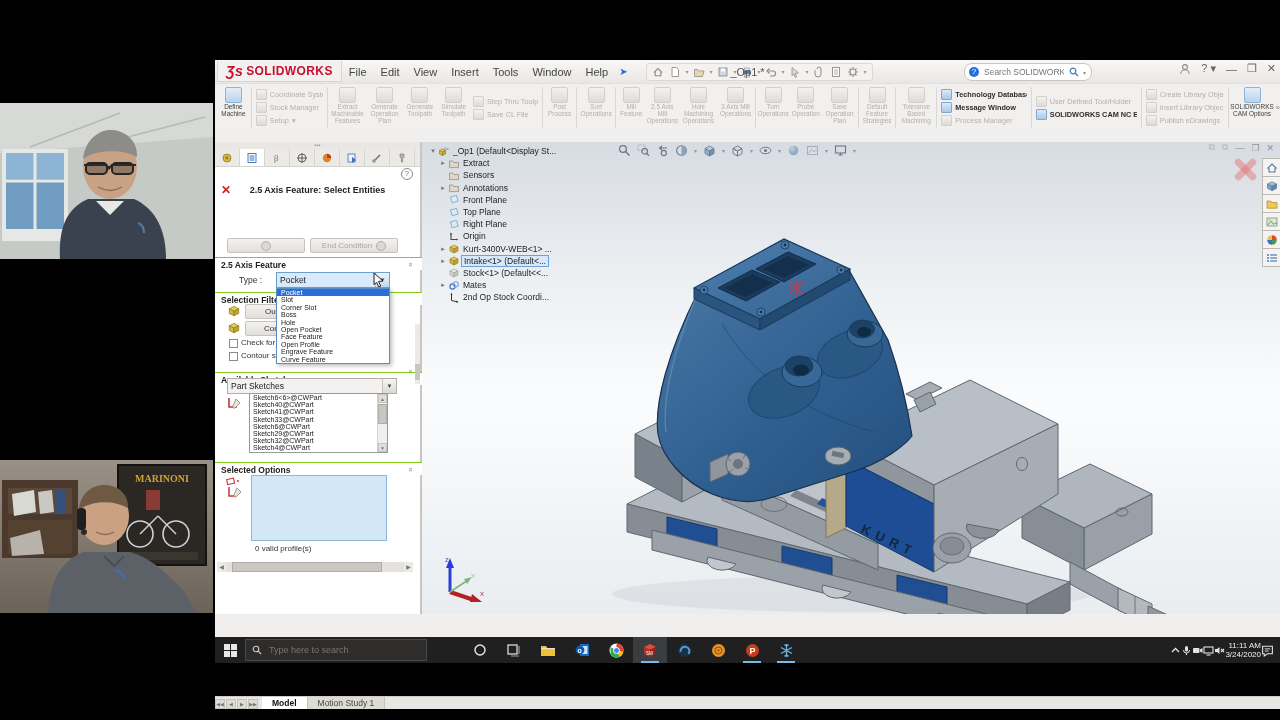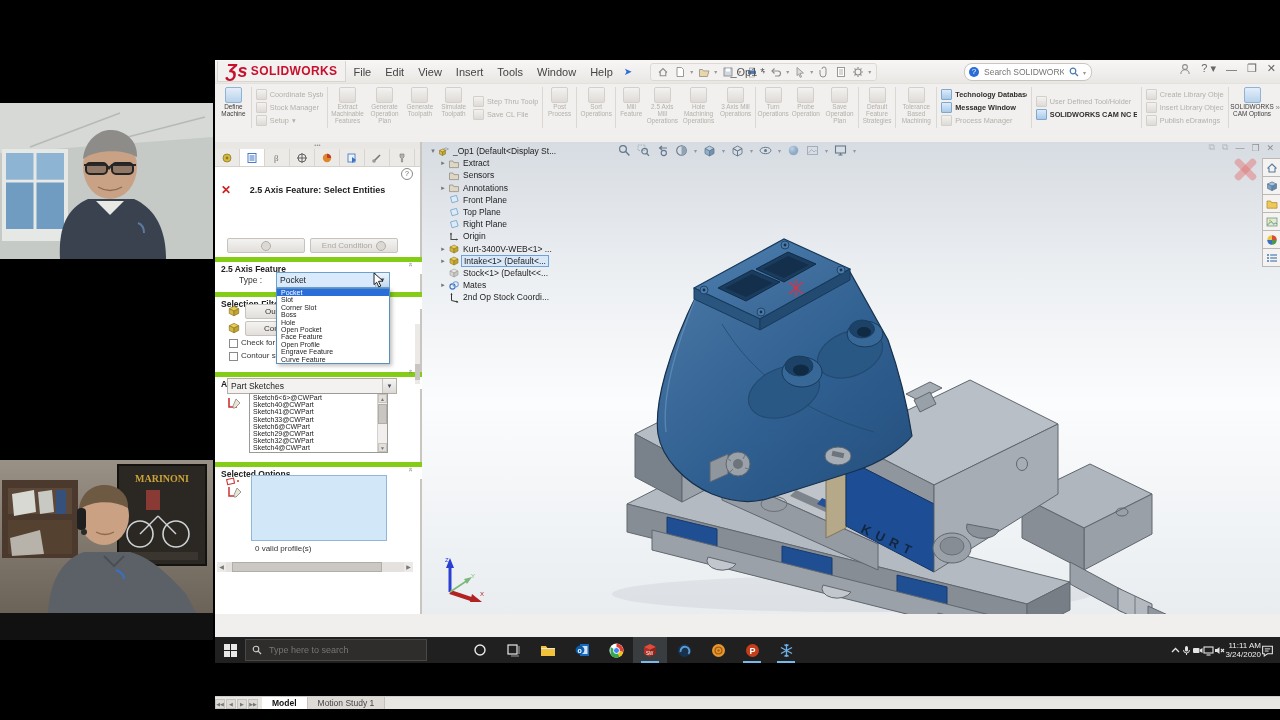--- a/index.html
+++ b/index.html
@@ -2,31 +2,31 @@
 <html><head>
 <meta charset="utf-8">
 <style>
   html,body{margin:0;padding:0;background:#000;}
   #stage{position:relative;width:1280px;height:720px;background:#000;overflow:hidden;
          font-family:"Liberation Sans",sans-serif;color:#333;-webkit-font-smoothing:antialiased;}
 
   
   .cam{position:absolute;left:0;width:213px;overflow:hidden;background:#111;}
   #cam1{top:103px;height:156px;}
-  #cam2{top:460px;height:180px;}
+  #cam2{top:460px;height:153px;}
 
   
   #sww{position:absolute;left:215px;top:60px;width:1065px;height:577px;background:#f0efed;}
 
   
   #tbar{position:absolute;left:0;top:0;width:100%;height:23px;background:linear-gradient(#f8f7f6,#e9e7e4);
         display:flex;align-items:center;font-size:11px;color:#444;}
   #swlogo{display:flex;align-items:center;gap:3px;background:#f3f1ef;border:1px solid #d8d5d1;border-top:none;
           height:20px;padding:0 8px;margin-left:2px;color:#c8102e;font-weight:bold;font-size:12px;letter-spacing:.4px;}
-  #swlogo .ds{font-style:italic;font-size:18px;text-align:right;}
+  #swlogo .ds{font-style:italic;font-size:14px;text-align:right;}
   .menu{padding:0 7px;height:100%;display:flex;align-items:center;cursor:default;}
   .pin{color:#2a6dd9;font-size:10px;margin:0 4px;}
   #qat{display:flex;align-items:center;gap:2px;margin-left:14px;border:1px solid #dcd9d5;border-radius:3px;
        padding:1px 4px;background:#f4f2f0;}
   .qi{width:15px;height:14px;display:flex;align-items:center;justify-content:center;}
   .qi svg{width:12px;height:12px;}
   .qcaret{font-size:6px;color:#9a9692;margin:0 1px;}
   #doctitle{position:absolute;left:0;right:0;text-align:center;font-size:11px;color:#555;pointer-events:none;}
   #helpsearch{position:absolute;right:188px;top:3px;width:118px;height:16px;background:#fff;border:1px solid #c9c6c2;
               border-radius:8px;display:flex;align-items:center;padding:0 4px;gap:3px;}
@@ -66,21 +66,21 @@
   .pmtab{width:24px;height:100%;display:flex;align-items:center;justify-content:center;border-right:1px solid #d8d5d1;}
   .pmtab.on{background:#fff;}
   .pmtab svg{width:12px;height:12px;}
   #ptitle{position:absolute;left:0;top:27px;width:100%;text-align:center;font-weight:bold;font-size:9px;color:#222;margin-top:16px;}
   #phelp{position:absolute;right:7px;top:26px;width:10px;height:10px;border:1px solid #8a8a88;border-radius:50%;
          font-size:7px;color:#666;text-align:center;line-height:10px;}
   #pclose{position:absolute;left:6px;top:43px;color:#cc2222;font-size:12px;font-weight:bold;line-height:10px;}
   .gbtn{position:absolute;height:13px;background:linear-gradient(#f4f3f1,#e2dfdb);border:1px solid #c6c3bf;border-radius:2px;
         color:#aba7a3;font-size:8px;display:flex;align-items:center;justify-content:center;gap:4px;}
   .gcirc{width:8px;height:8px;border:1px solid #b3afab;border-radius:50%;background:#dcd9d5;flex:none;}
-  .ghead{position:absolute;left:0;width:100%;border-top:5px solid #84cc16;padding:2px 0 0 6px;font-weight:bold;color:#222;background:#fff;}
+  .ghead{position:absolute;left:0;width:100%;border-top:1px solid #84cc16;padding:2px 0 0 6px;font-weight:bold;color:#222;background:#fff;}
   .gchev{position:absolute;right:8px;font-size:8px;color:#777;transform:rotate(-90deg);}
   .combo{position:absolute;height:14px;border:1px solid #6fa0cc;background:#d9eafc;display:flex;align-items:center;font-size:8.5px;color:#222;}
   .combo .val{flex:1;padding-left:3px;}
   .combo .arr{width:13px;height:100%;border-left:1px solid #9dbcd8;background:linear-gradient(#eef5fc,#c4d9ec);
               display:flex;align-items:center;justify-content:center;font-size:6px;color:#446;}
   .combo.gray{border-color:#b1aeaa;background:#f3f2f0;}
   .combo.gray .arr{border-left-color:#c6c3bf;background:linear-gradient(#f6f5f3,#dcd9d5);}
   #typedrop{position:absolute;left:61px;top:146px;width:112px;background:#fff;border:1px solid #5a8fc0;
             box-shadow:2px 2px 4px rgba(0,0,0,.25);z-index:40;font-size:7px;color:#222;}
   #typedrop .opt{height:7.4px;line-height:7.4px;padding-left:4px;white-space:nowrap;}

